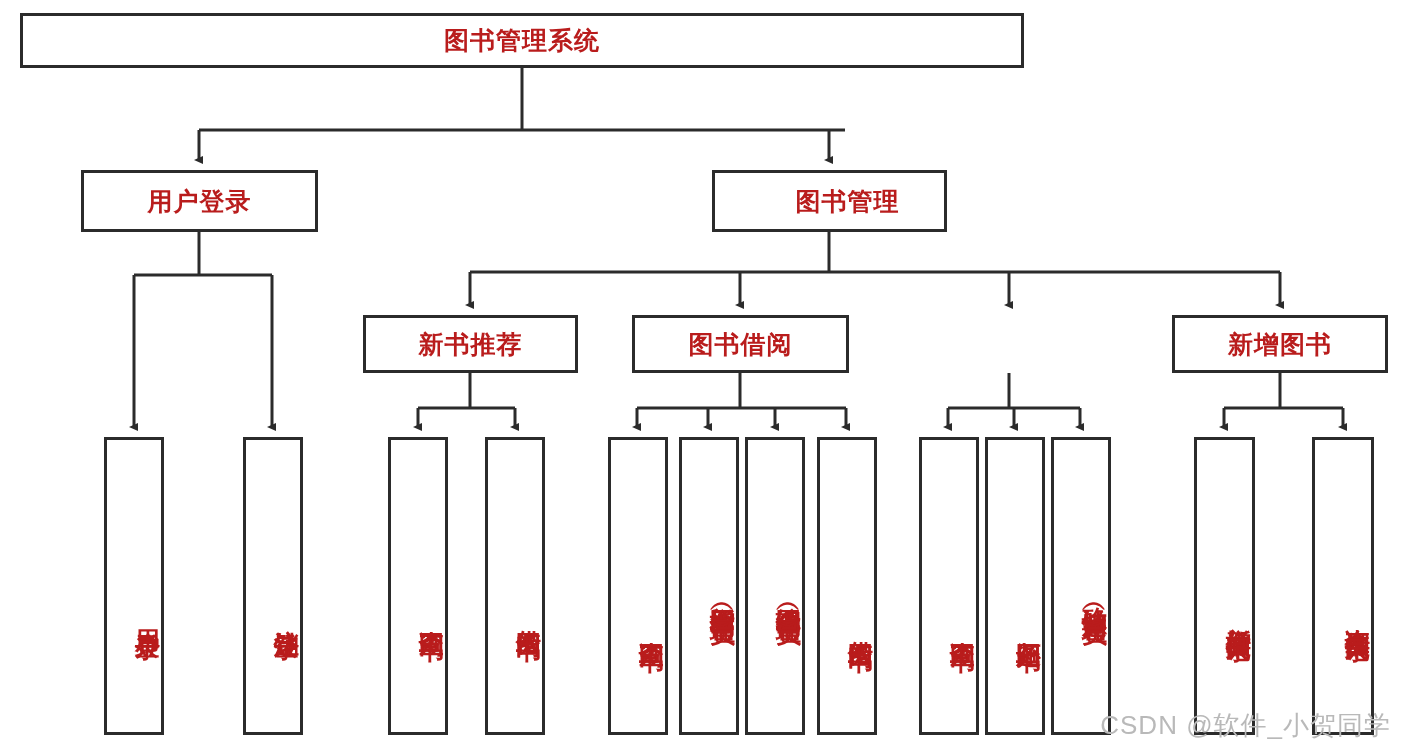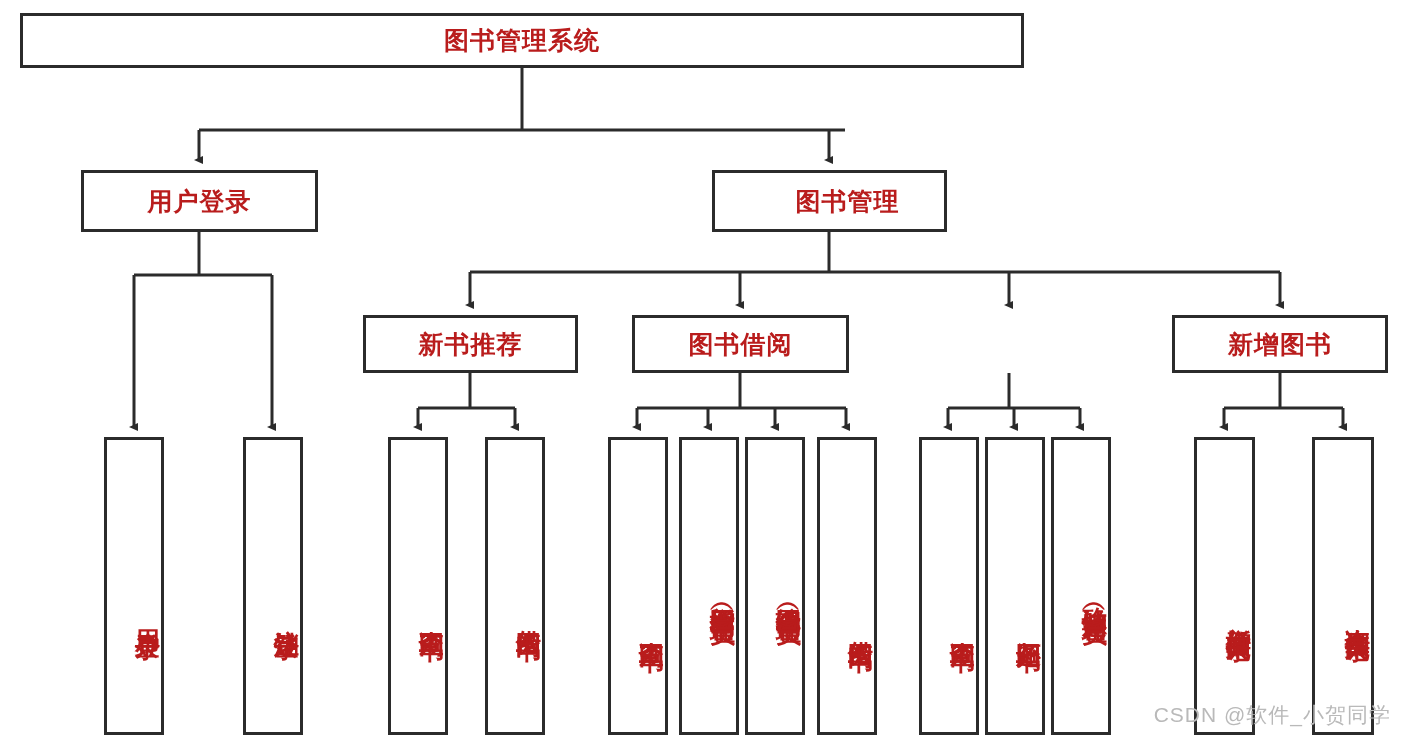--- a/index.html
+++ b/index.html
@@ -55,22 +55,22 @@
   }
   .node.v.pad-top2 {
     padding-top: 78px;
   }
   .node.v.pad-top3 {
     padding-top: 20px;
   }
   .watermark {
     position: absolute;
     right: 14px;
-    bottom: 18px;
-    font-size: 21px;
+    bottom: 4px;
+    font-size: 26px;
     color: #b9b9b9;
     letter-spacing: 1px;
     white-space: nowrap;
     pointer-events: none;
   }
 </style>
 </head>
 <body>
 
 <div id="canvas">

